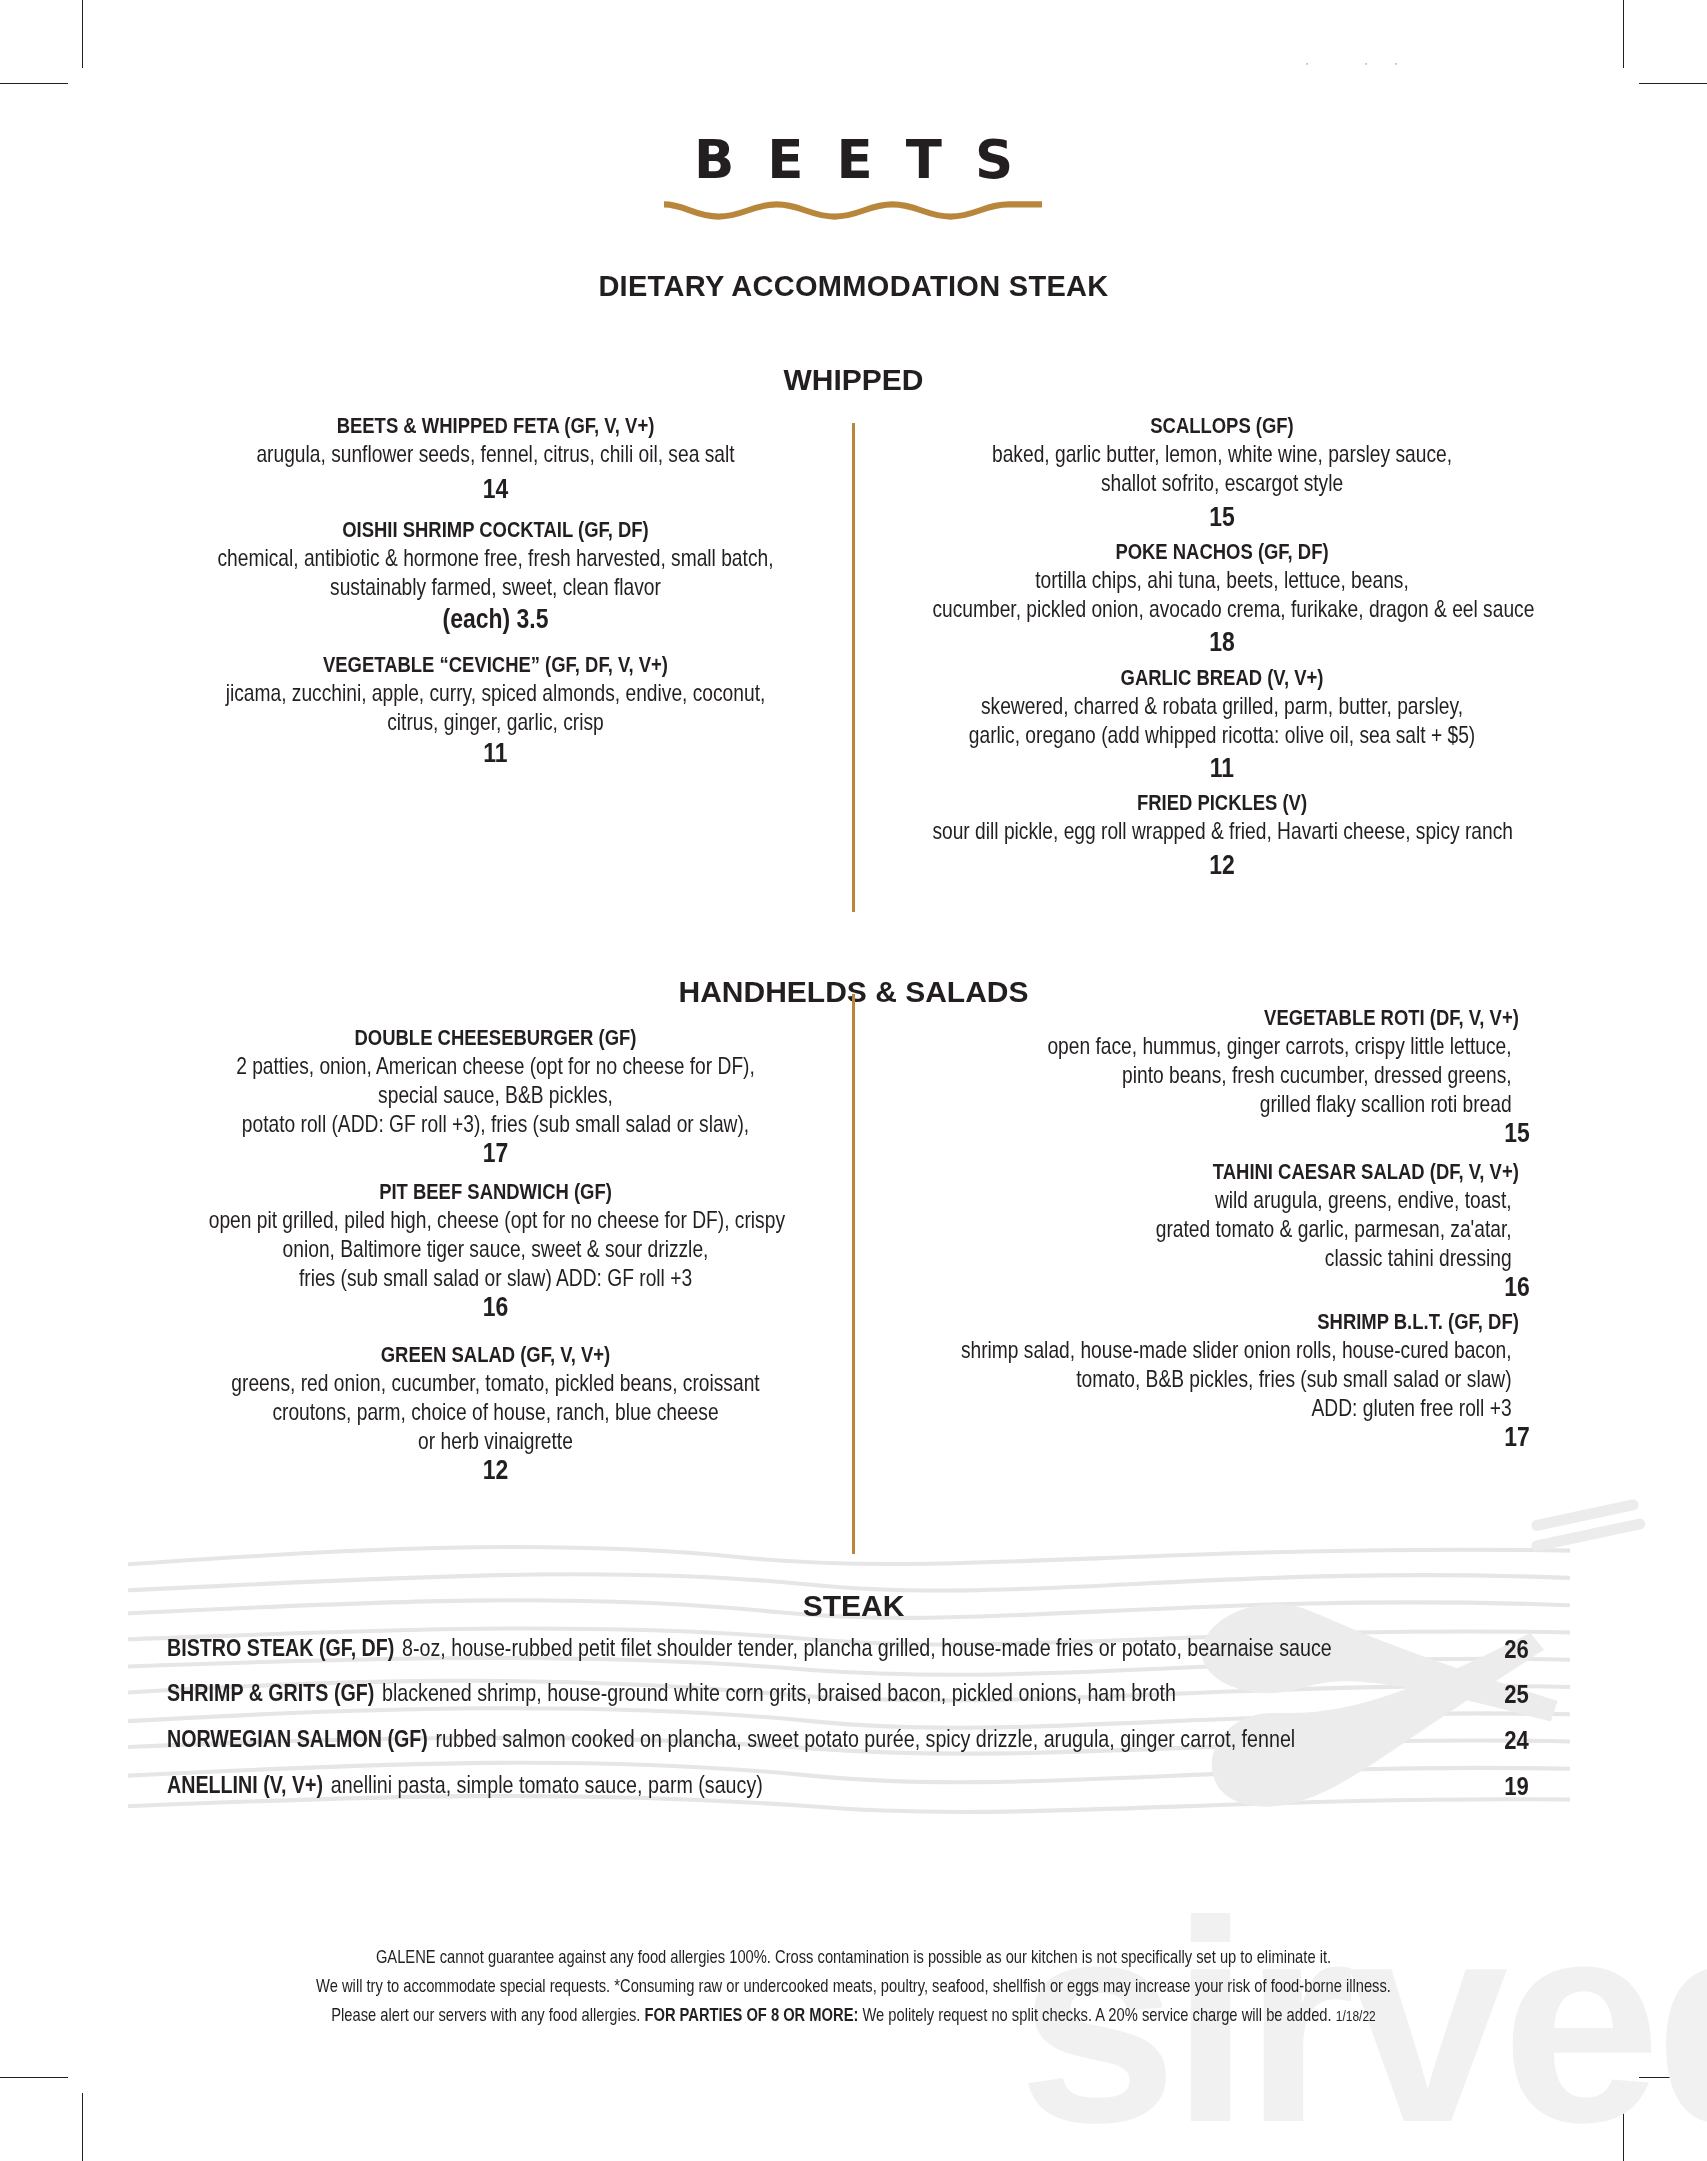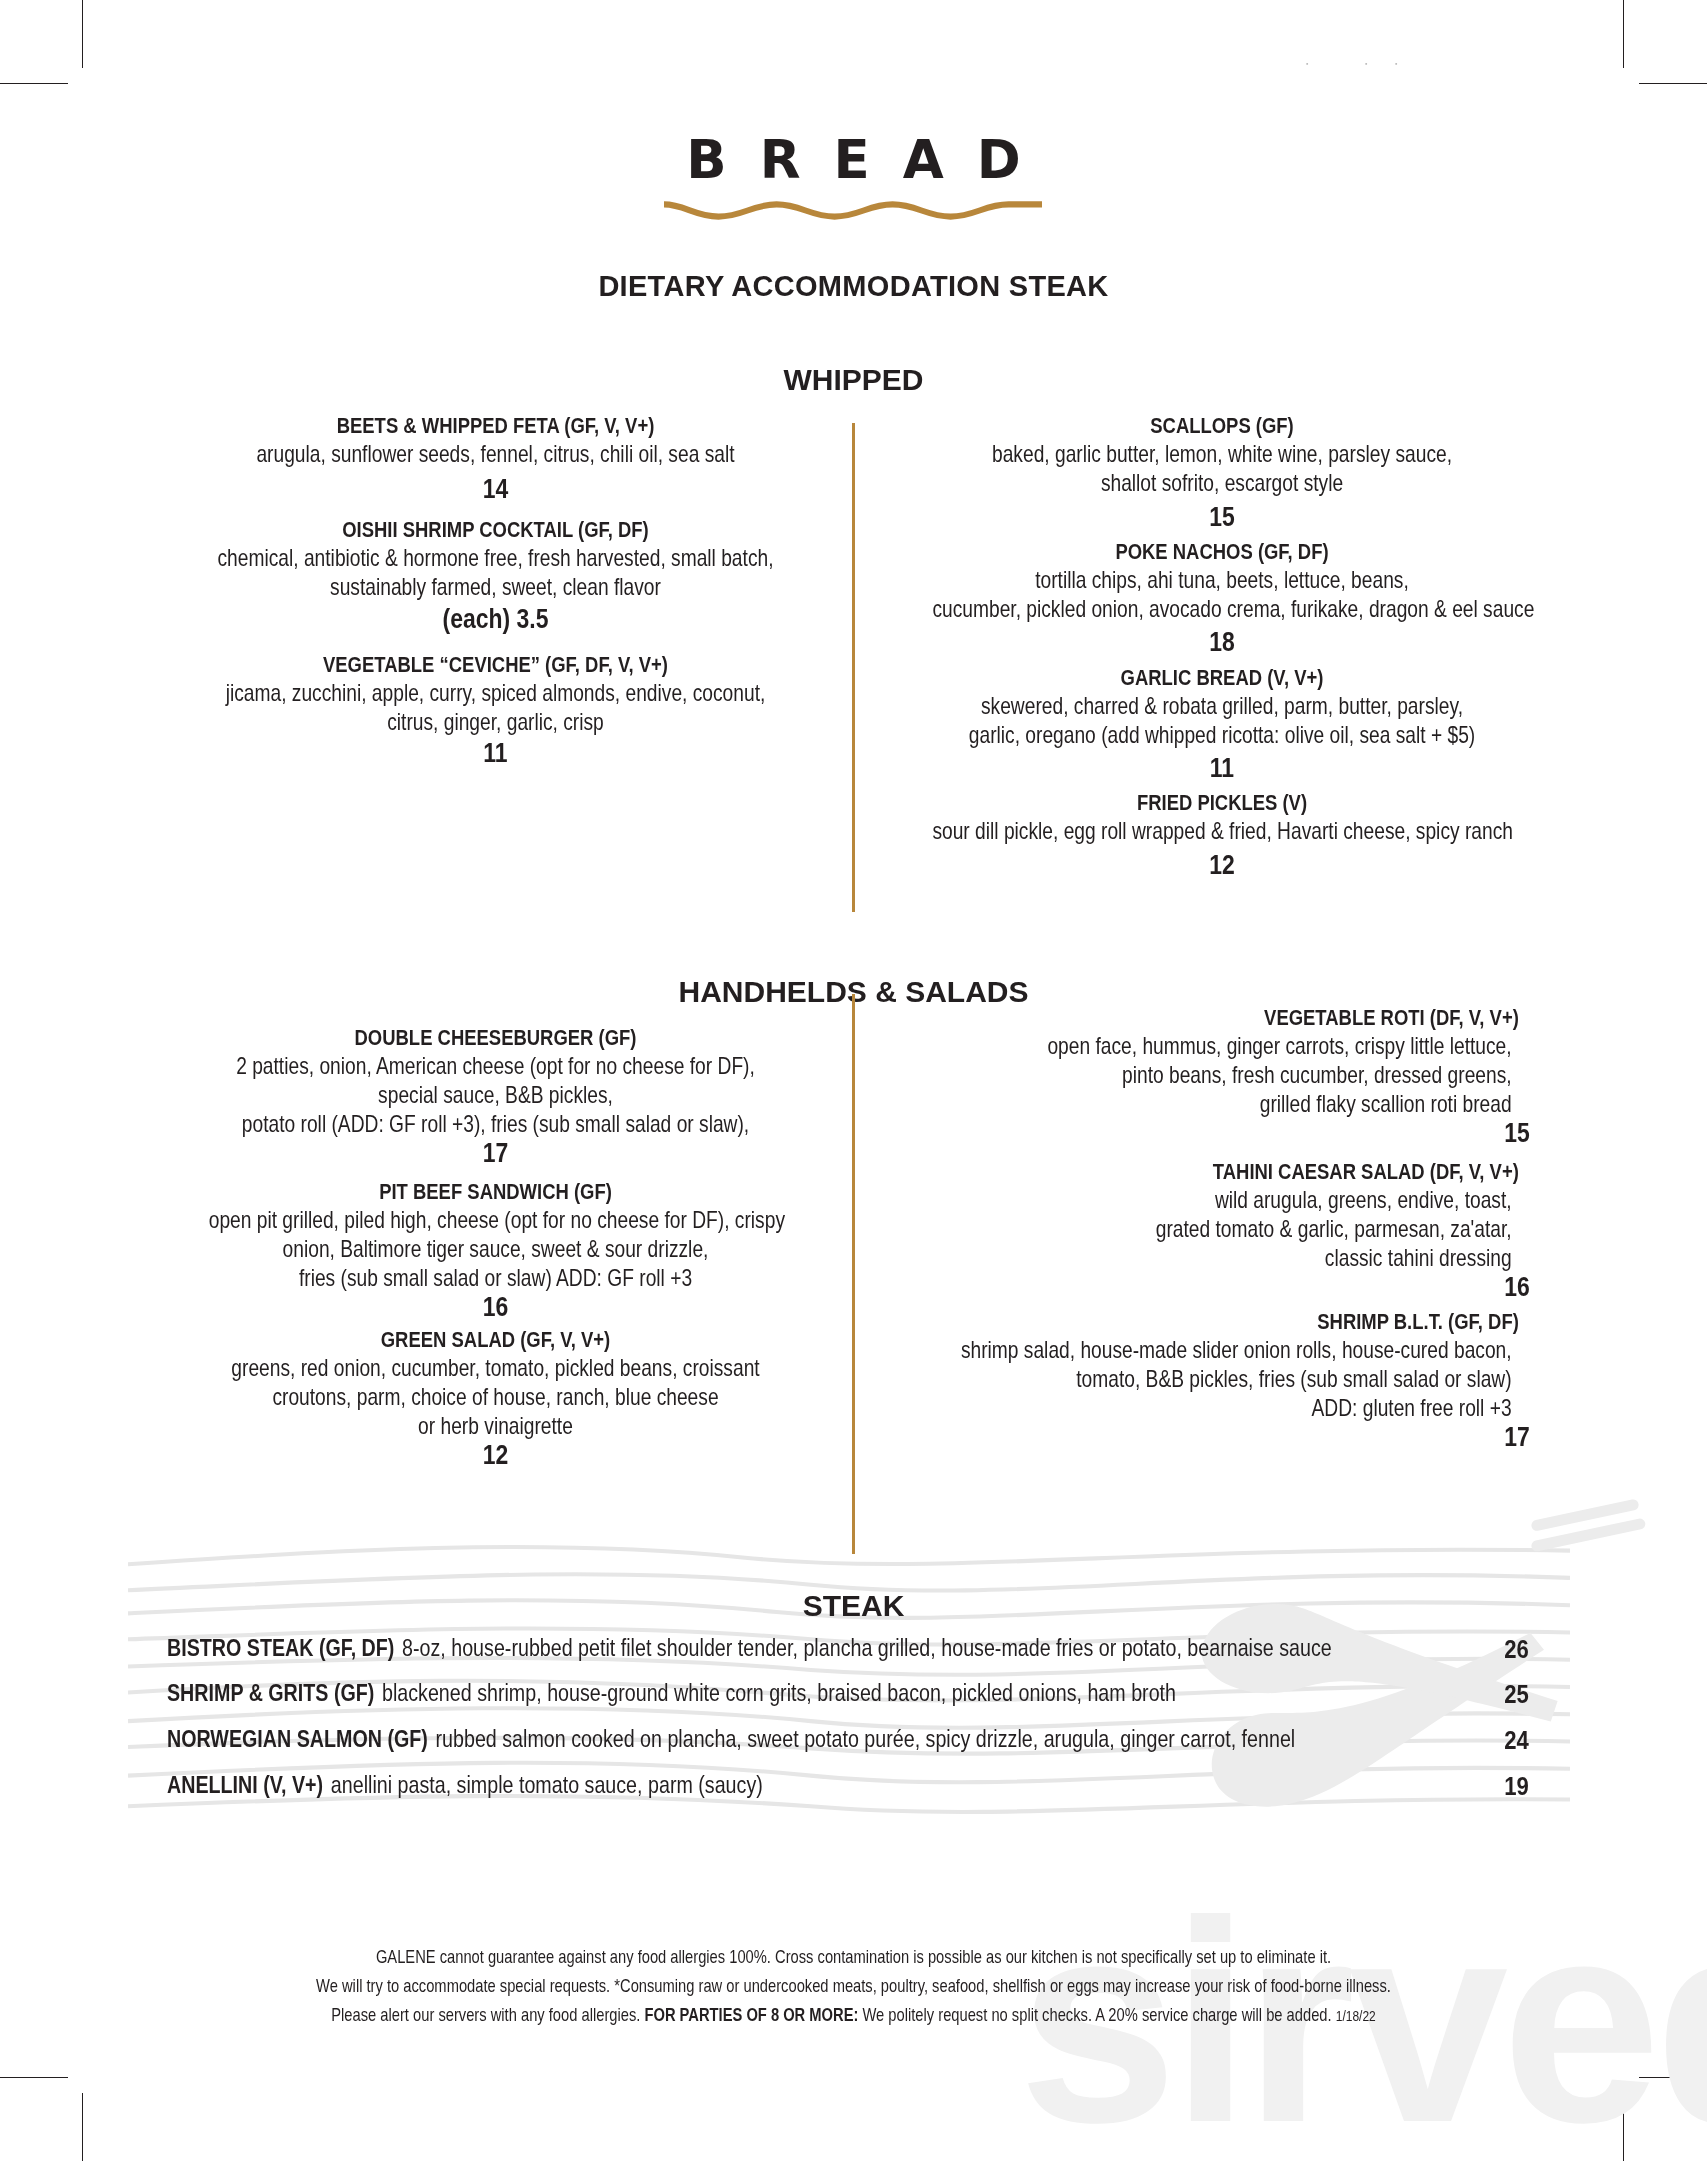--- a/index.html
+++ b/index.html
@@ -45,21 +45,21 @@
 <div class="crop" style="left:1623px;top:0;width:1.4px;height:68px;"></div>
 <div class="crop" style="left:1639px;top:83px;width:68px;height:1.4px;"></div>
 <div class="crop" style="left:0;top:2077px;width:68px;height:1.4px;"></div>
 <div class="crop" style="left:82px;top:2093px;width:1.4px;height:68px;"></div>
 <div class="crop" style="left:1639px;top:2077px;width:68px;height:1.4px;"></div>
 <div class="crop" style="left:1623px;top:2093px;width:1.4px;height:68px;"></div>
 <span class="scan-dots" style="left:1306px;">▪</span>
 <span class="scan-dots" style="left:1365px;">▪</span>
 <span class="scan-dots" style="left:1395px;">▪</span>
 
-<div class="logo-word">BREAD</div>
+<div class="logo-word">BEETS</div>
 <svg class="logo-wave" viewBox="0 0 554 34" preserveAspectRatio="none">
   <path d="M0,8 C30,8 45,26 80,26 C115,26 130,8 165,8 C200,8 215,26 250,26 C285,26 300,8 335,8 C370,8 385,26 420,26 C455,26 470,8 505,8 L554,8" fill="none" stroke="#b8873b" stroke-width="9"></path>
 </svg>
 
 <div class="menu-title">DIETARY ACCOMMODATION STEAK</div>
 
 <div class="section-title" style="top:365px;">WHIPPED</div>
 <div class="divider" style="top:423px;height:489px;"></div>
 
 <div class="col left" style="top:412px;">
@@ -119,21 +119,21 @@
     <div class="item-desc">potato roll (ADD: GF roll +3), fries (sub small salad or slaw),</div>
     <div class="item-price small-gap">17</div>
   </div>
   <div class="item" style="margin-top:9.6px;">
     <div class="item-name">PIT BEEF SANDWICH (GF)</div>
     <div class="item-desc">open pit grilled, piled high, cheese (opt for no cheese for DF), crispy</div>
     <div class="item-desc">onion, Baltimore tiger sauce, sweet &amp; sour drizzle,</div>
     <div class="item-desc">fries (sub small salad or slaw) ADD: GF roll +3</div>
     <div class="item-price small-gap">16</div>
   </div>
-  <div class="item" style="margin-top:4px;">
+  <div class="item" style="margin-top:19px;">
     <div class="item-name">GREEN SALAD  (GF, V, V+)</div>
     <div class="item-desc">greens, red onion, cucumber, tomato, pickled beans, croissant</div>
     <div class="item-desc">croutons, parm, choice of house, ranch, blue cheese</div>
     <div class="item-desc">or herb vinaigrette</div>
     <div class="item-price small-gap">12</div>
   </div>
 </div>
 
 <div class="col right" style="top:1004px;text-align:right;">
   <div class="item">

